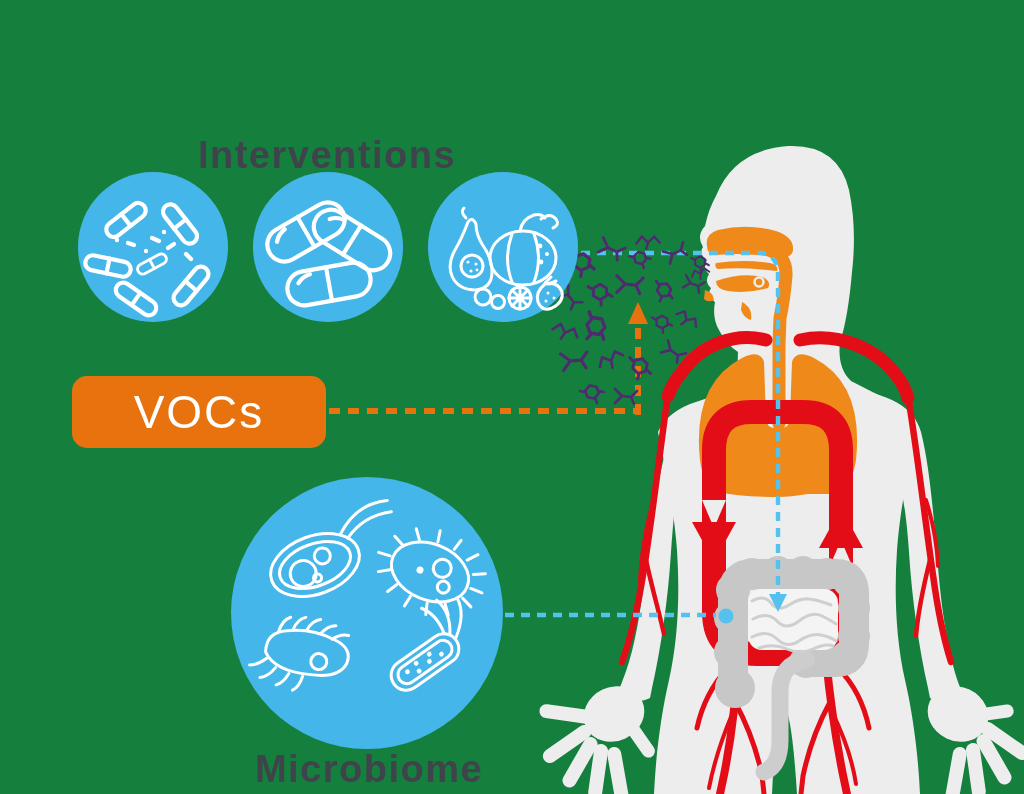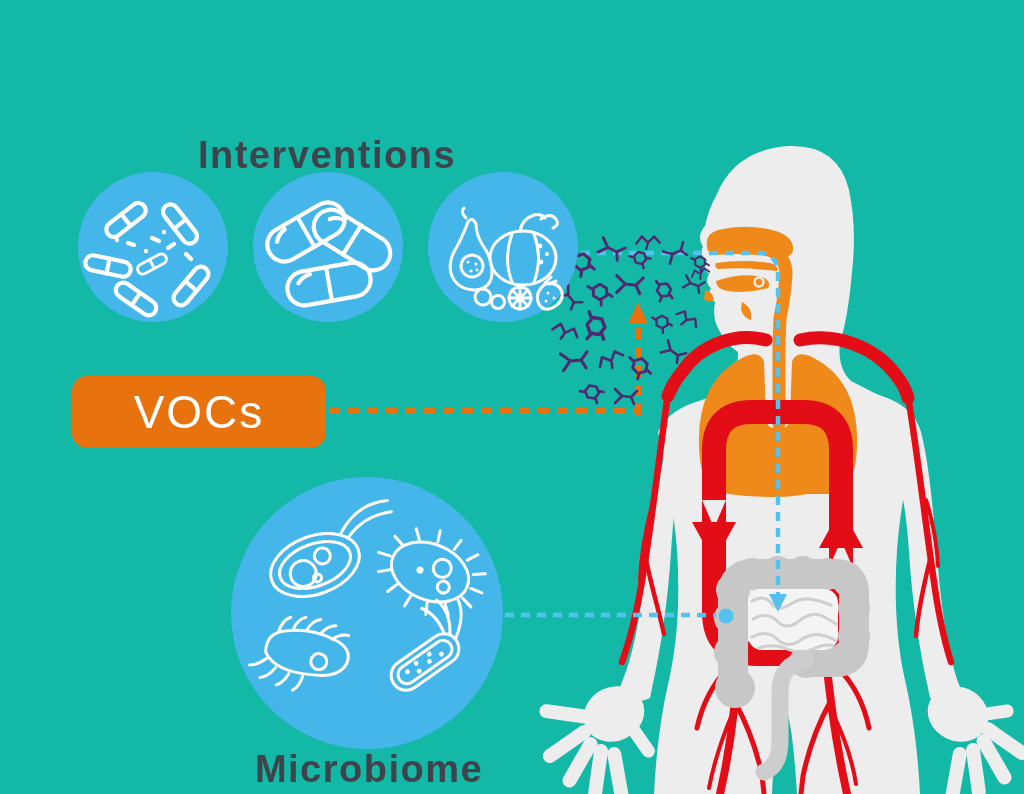--- a/index.html
+++ b/index.html
@@ -1,16 +1,16 @@
 <!DOCTYPE html>
 <html><head>
 <meta charset="utf-8">
 <style>
   html,body{margin:0;padding:0;background:#000;}
-  .stage{position:relative;width:1024px;height:794px;background:#14b8a6;overflow:hidden;
+  .stage{position:relative;width:1024px;height:794px;background:#15803d;overflow:hidden;
          font-family:"Liberation Sans", sans-serif;}
   svg{display:block}
   .t-title{font-family:"Liberation Sans",sans-serif;font-size:38px;font-weight:600;
            letter-spacing:1.5px;fill:#3F434C;}
   .t-vocs{font-family:"Liberation Sans",sans-serif;font-size:46px;font-weight:400;
           letter-spacing:2px;fill:#ffffff;}
   .wline{stroke:#fff;fill:none;stroke-width:4.2;stroke-linecap:round;stroke-linejoin:round;}
   .wline3{stroke:#fff;fill:none;stroke-width:3;stroke-linecap:round;stroke-linejoin:round;}
   .wdot{fill:#fff;stroke:none;}
   .body-fill{fill:#EDEDEE;stroke:none;}

